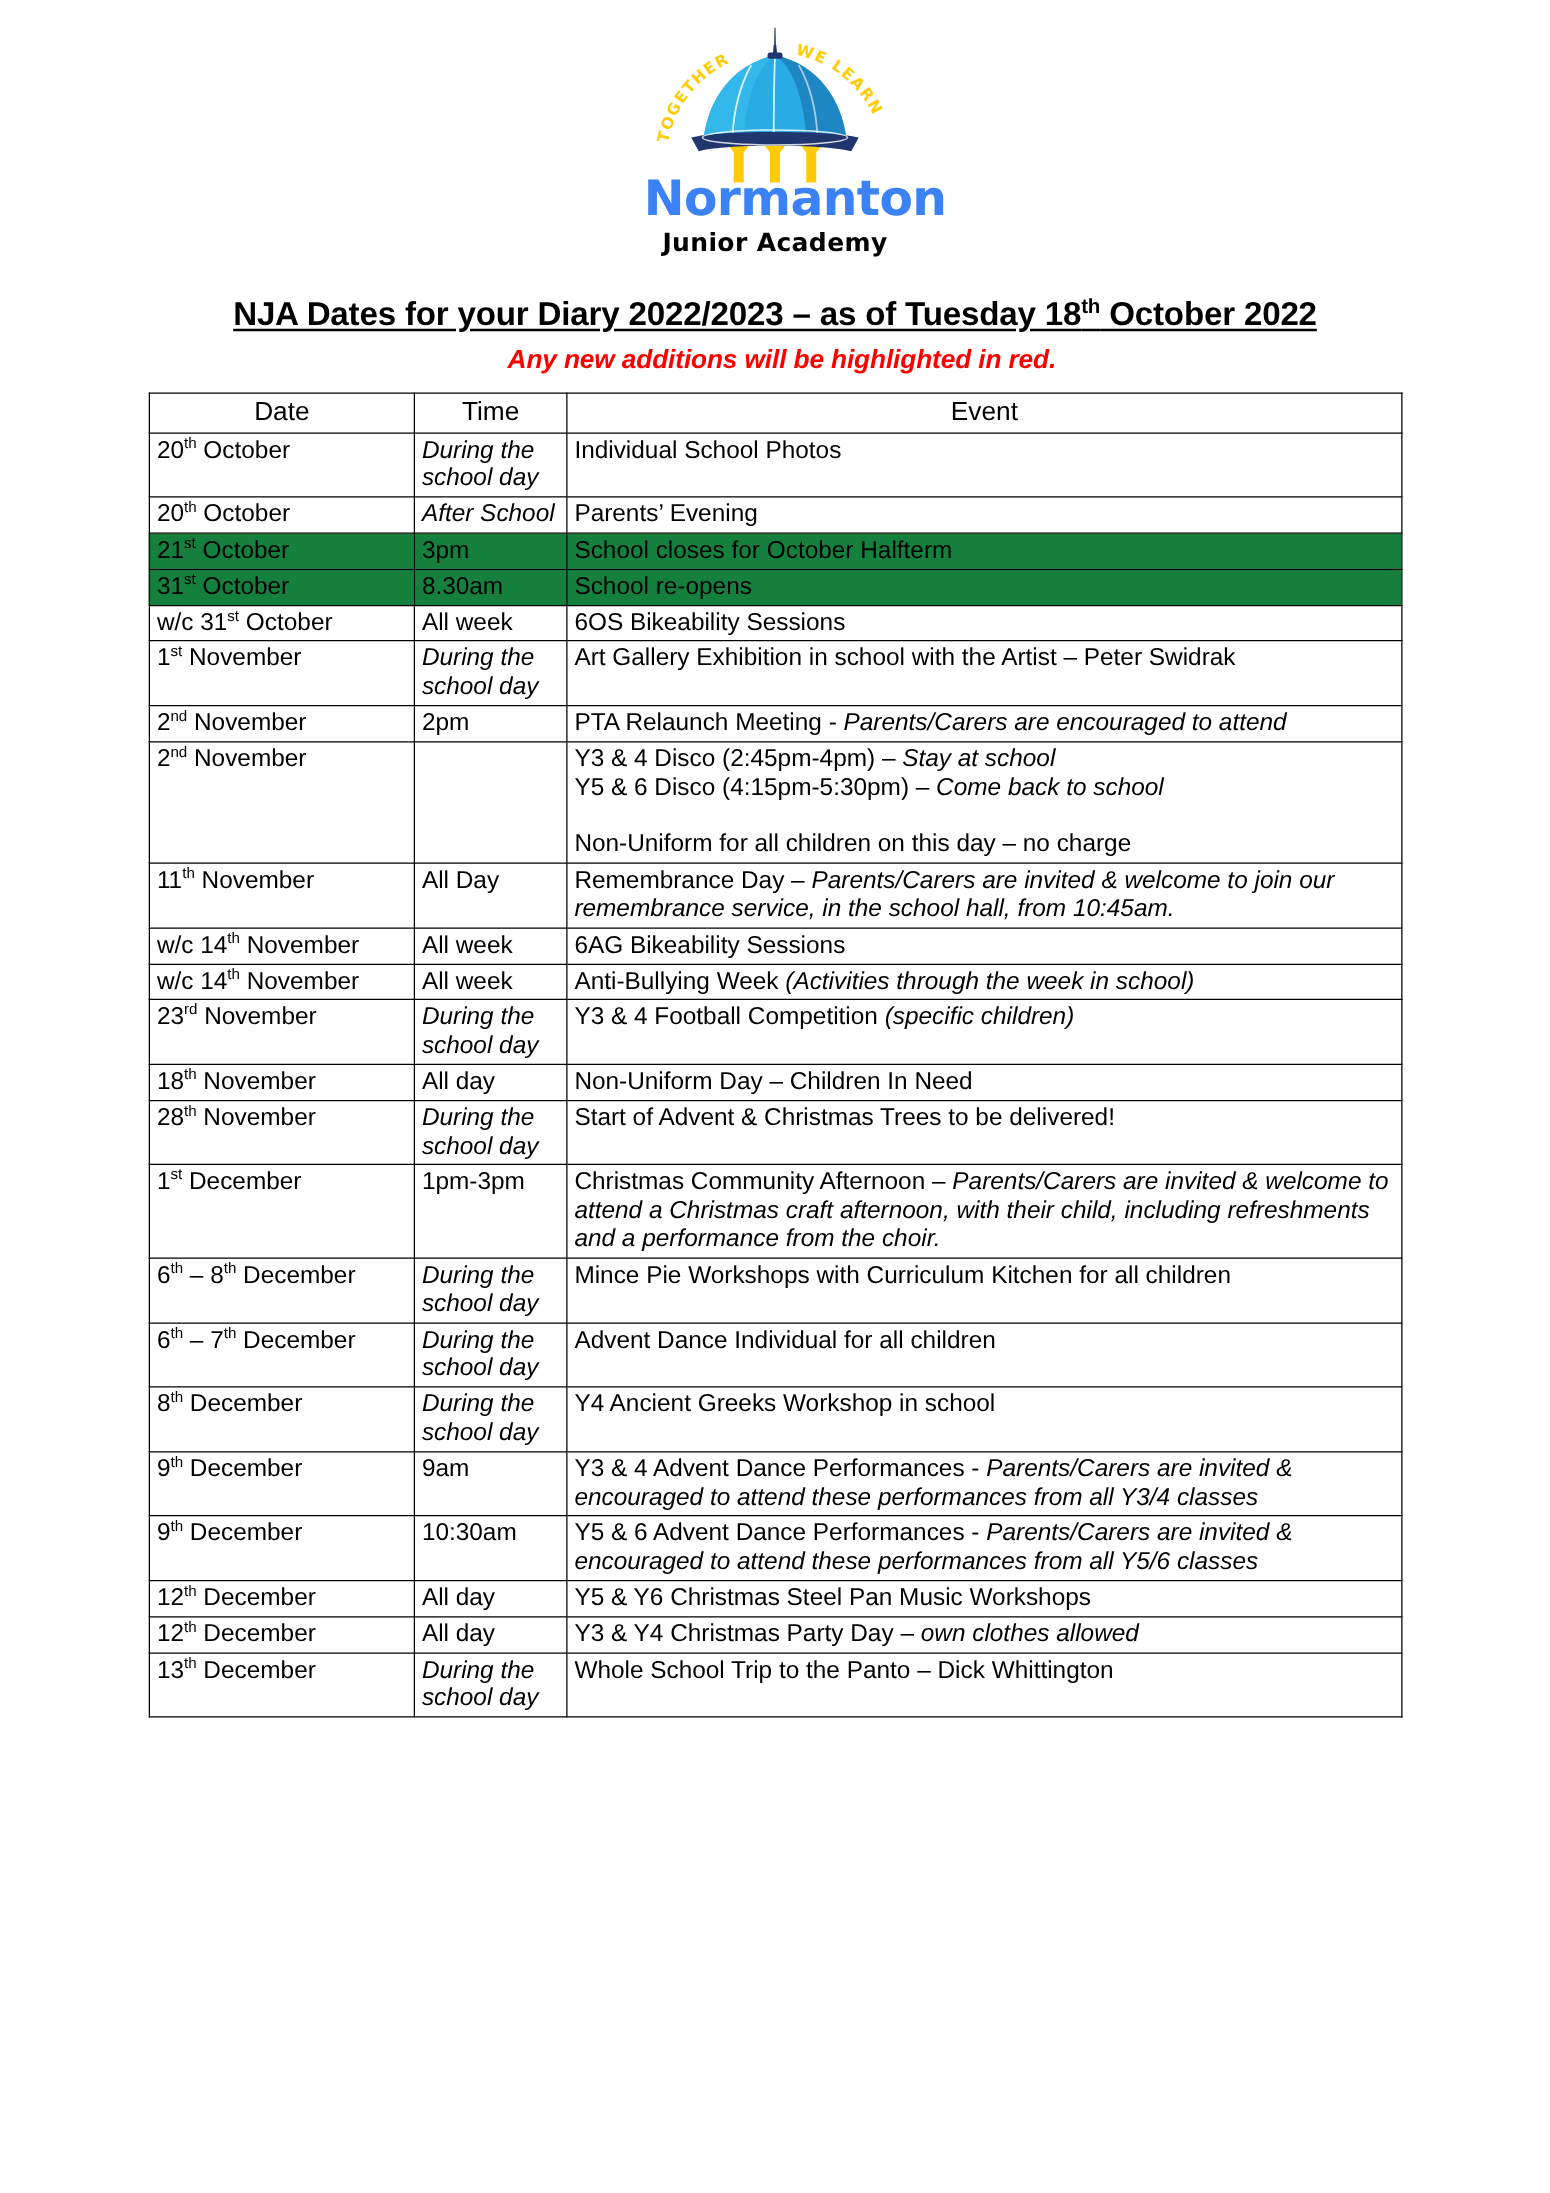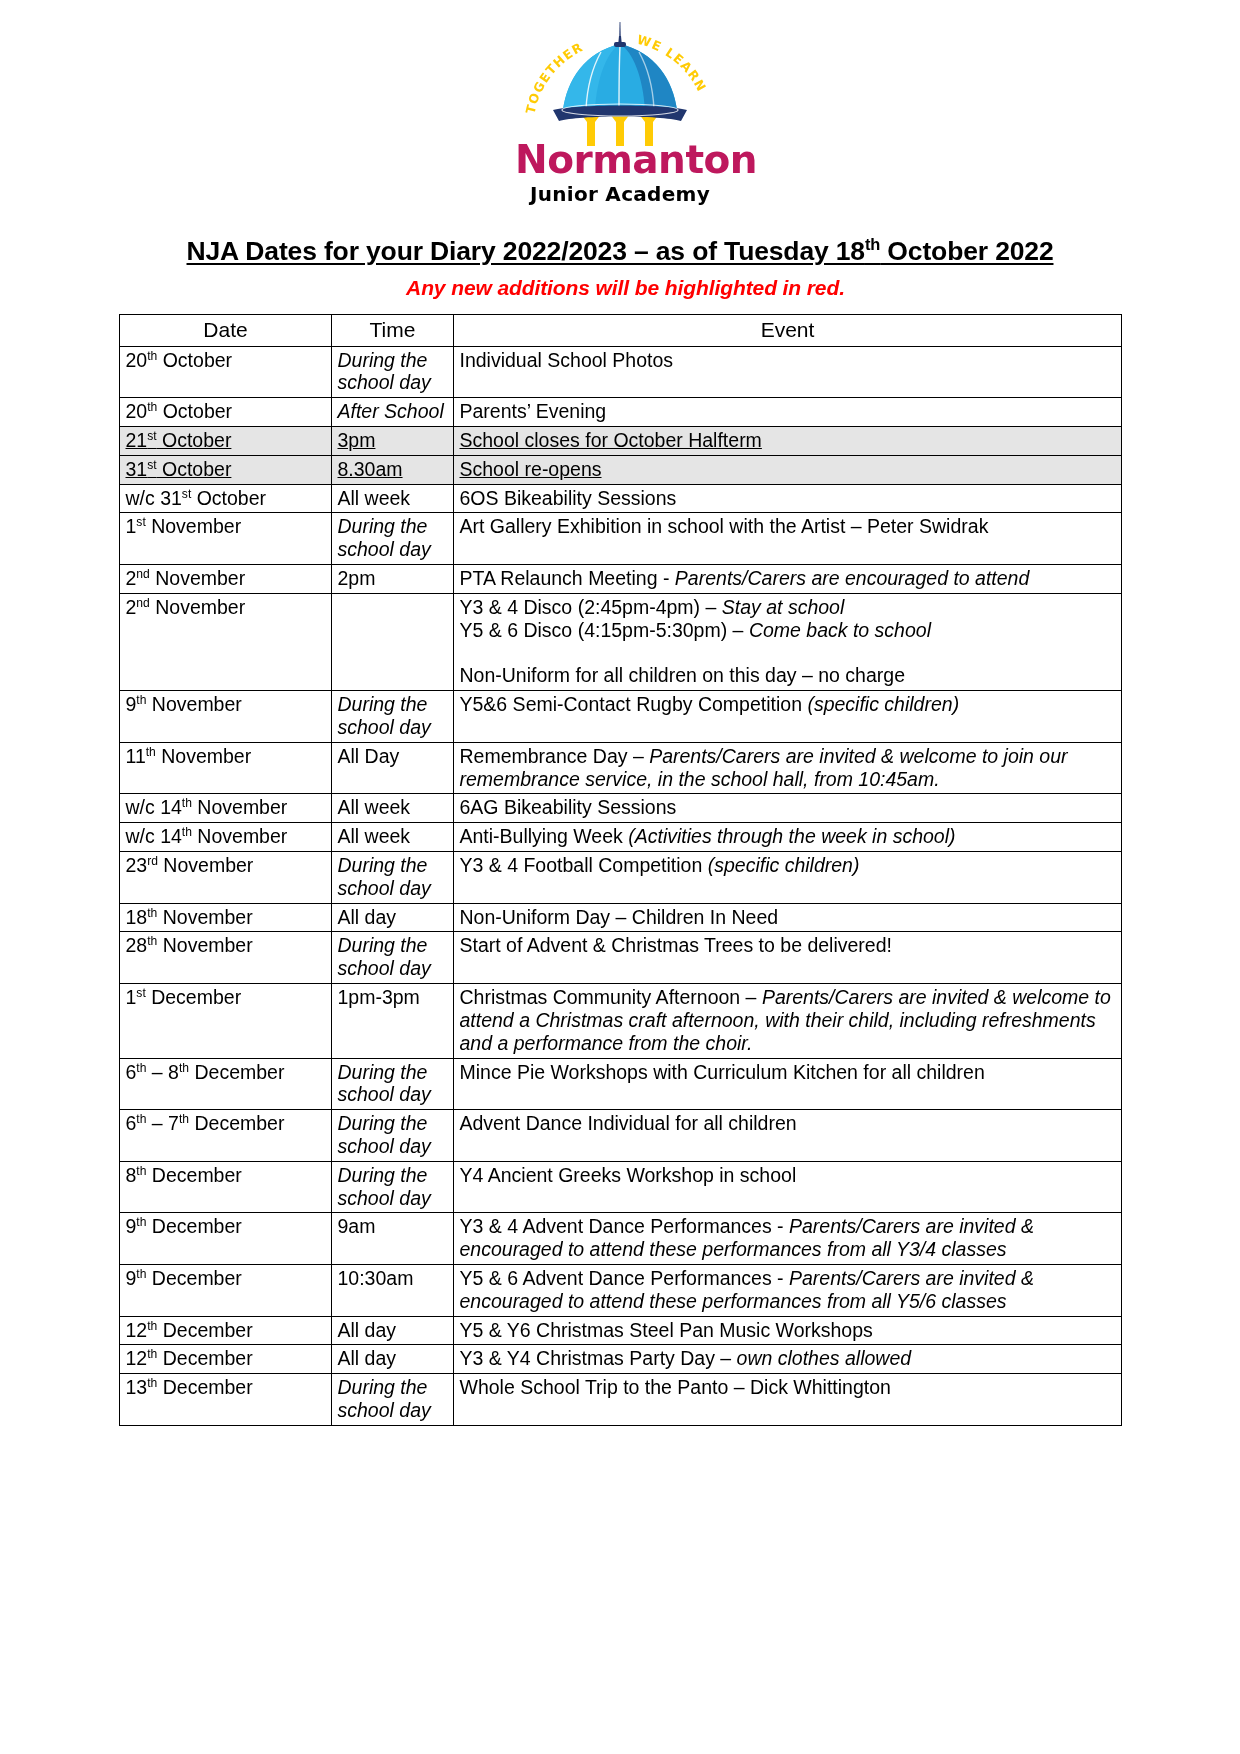--- a/index.html
+++ b/index.html
@@ -37,21 +37,21 @@
   }
   .logo svg { display: block; }
   .logo-name {
     position: absolute;
     left: 0; right: 0;
     top: 118px;
     text-align: center;
     font-family: "DejaVu Sans", sans-serif;
     font-size: 39px;
     font-weight: bold;
-    color: #be185d;
+    color: #3b82f6;
     letter-spacing: -0.5px;
     line-height: 1;
   }
   .logo-sub {
     position: absolute;
     left: 0; right: 0;
     top: 162px;
     text-align: center;
     font-family: "DejaVu Sans", sans-serif;
     font-size: 20px;
@@ -120,22 +120,21 @@
   td.time-cell { }
   td.time-small {
     font-size: 14px;
     font-style: italic;
     line-height: 1.1;
     padding-top: 5px;
   }
   td.event-cell i { font-style: italic; }
 
   tr.highlight td {
-    background: #e5e5e5;
-    text-decoration: underline;
+    background: #15803d;
   }
 </style>
 </head>
 <body>
 
 <div class="page">
 
   <div class="logo-wrap">
     <div class="logo">
       <svg width="210" height="130" viewBox="0 0 210 130">
@@ -230,25 +229,20 @@
           <td class="date-cell">2<sup>nd</sup> November</td>
           <td class="time-cell">2pm</td>
           <td class="event-cell">PTA Relaunch Meeting - <i>Parents/Carers are encouraged to attend</i></td>
         </tr>
         <tr>
           <td class="date-cell">2<sup>nd</sup> November</td>
           <td class="time-cell"></td>
           <td class="event-cell">Y3 &amp; 4 Disco (2:45pm-4pm) – <i>Stay at school</i><br>Y5 &amp; 6 Disco (4:15pm-5:30pm) – <i>Come back to school</i><br><br>Non-Uniform for all children on this day – no charge</td>
         </tr>
         <tr>
-          <td class="date-cell">9<sup>th</sup> November</td>
-          <td class="time-cell time-small">During the<br>school day</td>
-          <td class="event-cell">Y5&amp;6 Semi-Contact Rugby Competition <i>(specific children)</i></td>
-        </tr>
-        <tr>
           <td class="date-cell">11<sup>th</sup> November</td>
           <td class="time-cell">All Day</td>
           <td class="event-cell">Remembrance Day – <i>Parents/Carers are invited &amp; welcome to join our remembrance service, in the school hall, from 10:45am.</i></td>
         </tr>
         <tr>
           <td class="date-cell">w/c 14<sup>th</sup> November</td>
           <td class="time-cell">All week</td>
           <td class="event-cell">6AG Bikeability Sessions</td>
         </tr>
         <tr>

